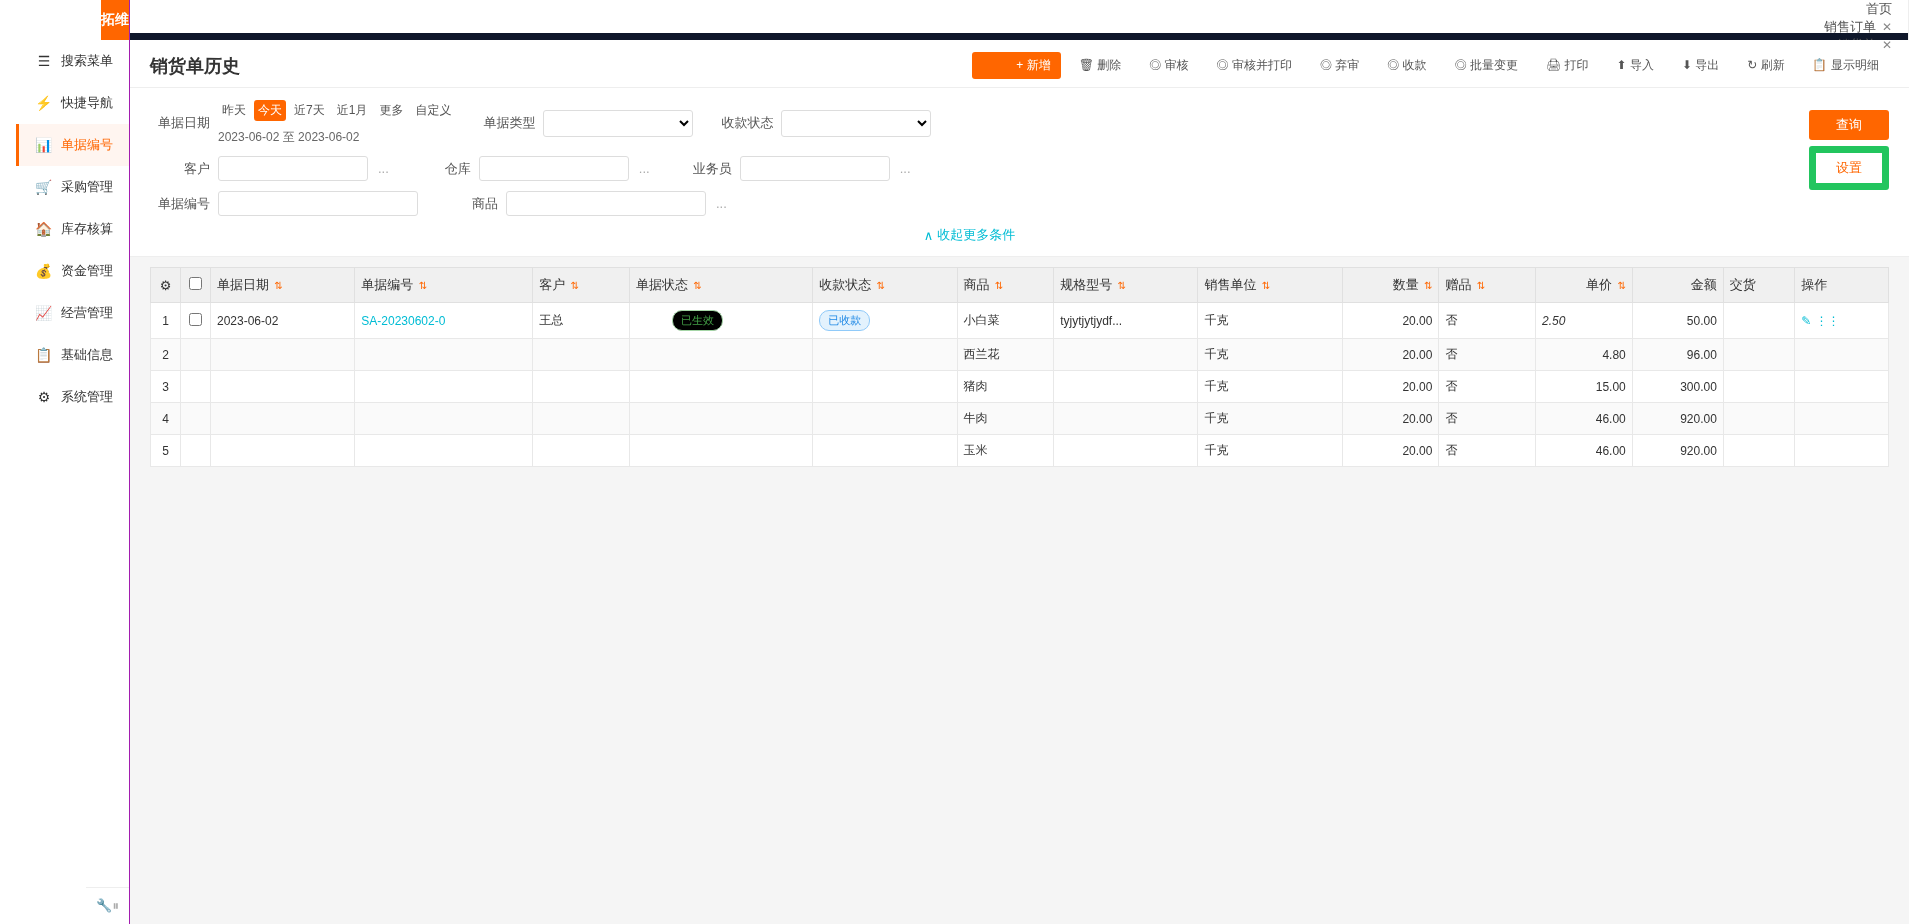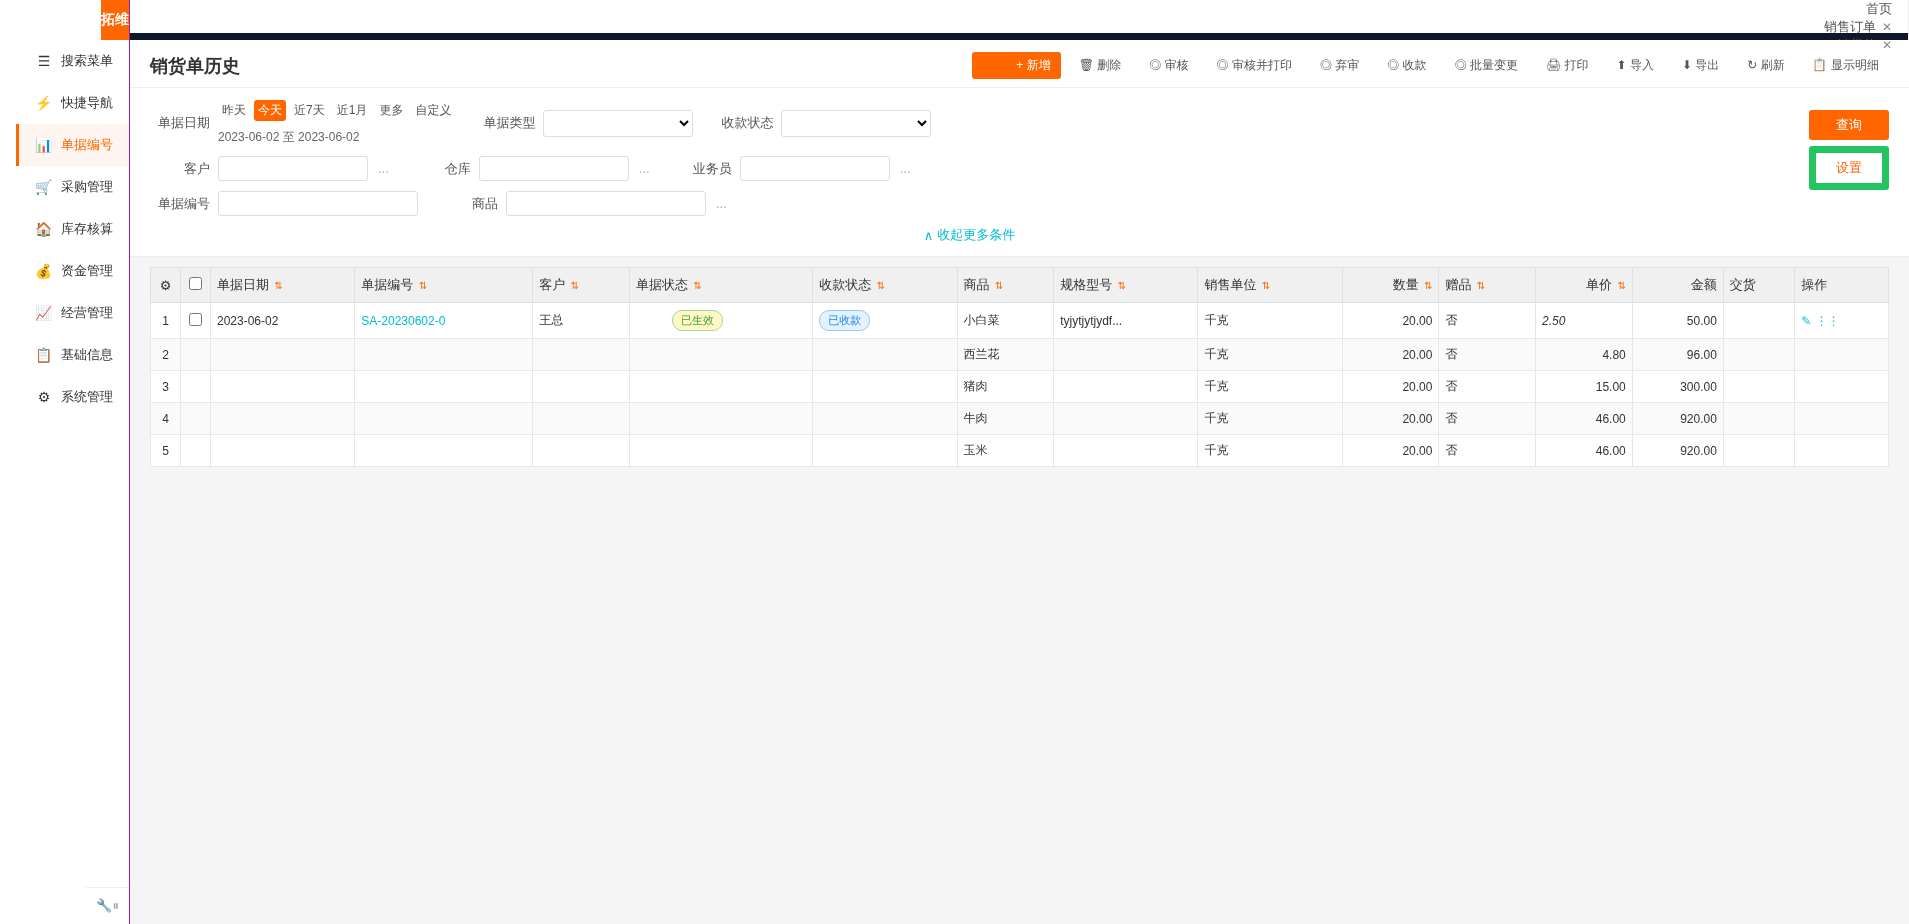--- a/index.html
+++ b/index.html
@@ -46,21 +46,21 @@
     .ellipsis-btn { border: none; background: none; cursor: pointer; color: #aaa; padding: 2px; }
     .collapse-btn { display: flex; align-items: center; gap: 4px; color: #00bcd4; cursor: pointer; font-size: 12px; border: none; background: none; margin: 0 auto; }
 
     
     .table-area { flex: 1; padding: 10px 20px; overflow: auto; }
     .data-table { width: 100%; border-collapse: collapse; background: #fff; }
     .data-table th { background: #f0f0f0; color: #333; padding: 8px 6px; text-align: left; border: 1px solid #e0e0e0; white-space: nowrap; font-weight: normal; font-size: 12px; }
     .data-table td { padding: 7px 6px; border: 1px solid #e8e8e8; color: #333; font-size: 12px; }
     .data-table tr:nth-child(even) td { background: #fafafa; }
     .status-badge { display: inline-block; padding: 2px 8px; border-radius: 10px; font-size: 11px; }
-    .status-active { background: #fef9c3; color: #43a047; border: 1px solid #a5d6a7; margin-left: 36px; }
+    .status-active { background: #000000; color: #43a047; border: 1px solid #a5d6a7; margin-left: 36px; }
     .status-paid { background: #e3f2fd; color: #1e88e5; border: 1px solid #90caf9; }
     .sort-icon { color: #ff6600; font-size: 10px; margin-left: 2px; }
 
     
     .table-footer { background: #fffde7; border-top: 1px solid #eee; padding: 8px 20px; display: flex; align-items: center; gap: 10px; flex-shrink: 0; }
     .footer-label { color: #555; font-size: 12px; }
     .footer-value { font-weight: bold; }
 
     
     .pagination-bar { background: #fff; border-top: 1px solid #eee; padding: 8px 20px; display: flex; align-items: center; justify-content: flex-end; gap: 8px; flex-shrink: 0; }

